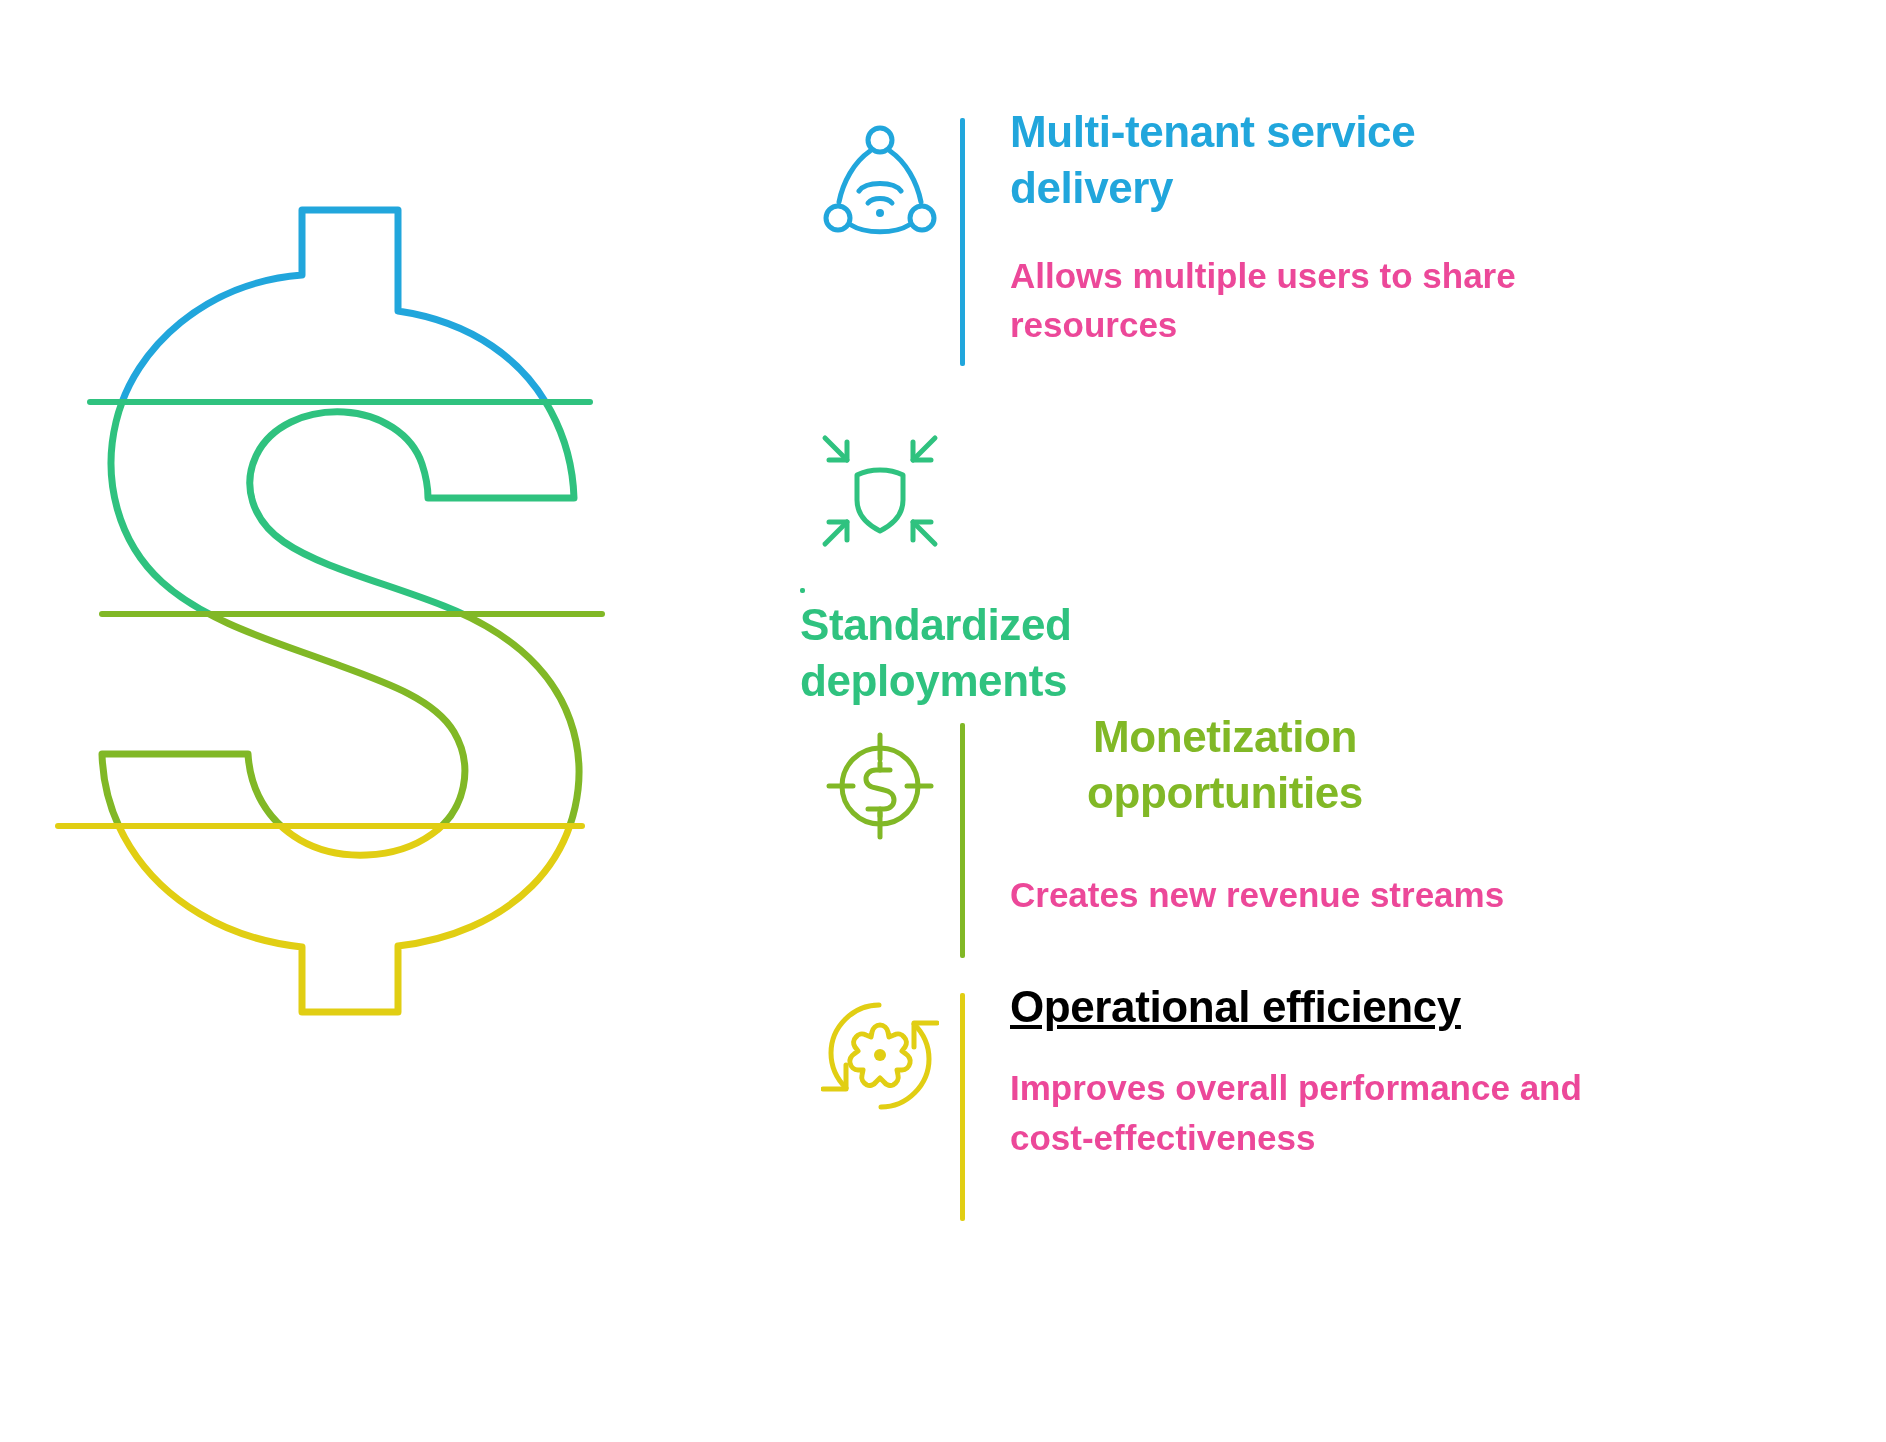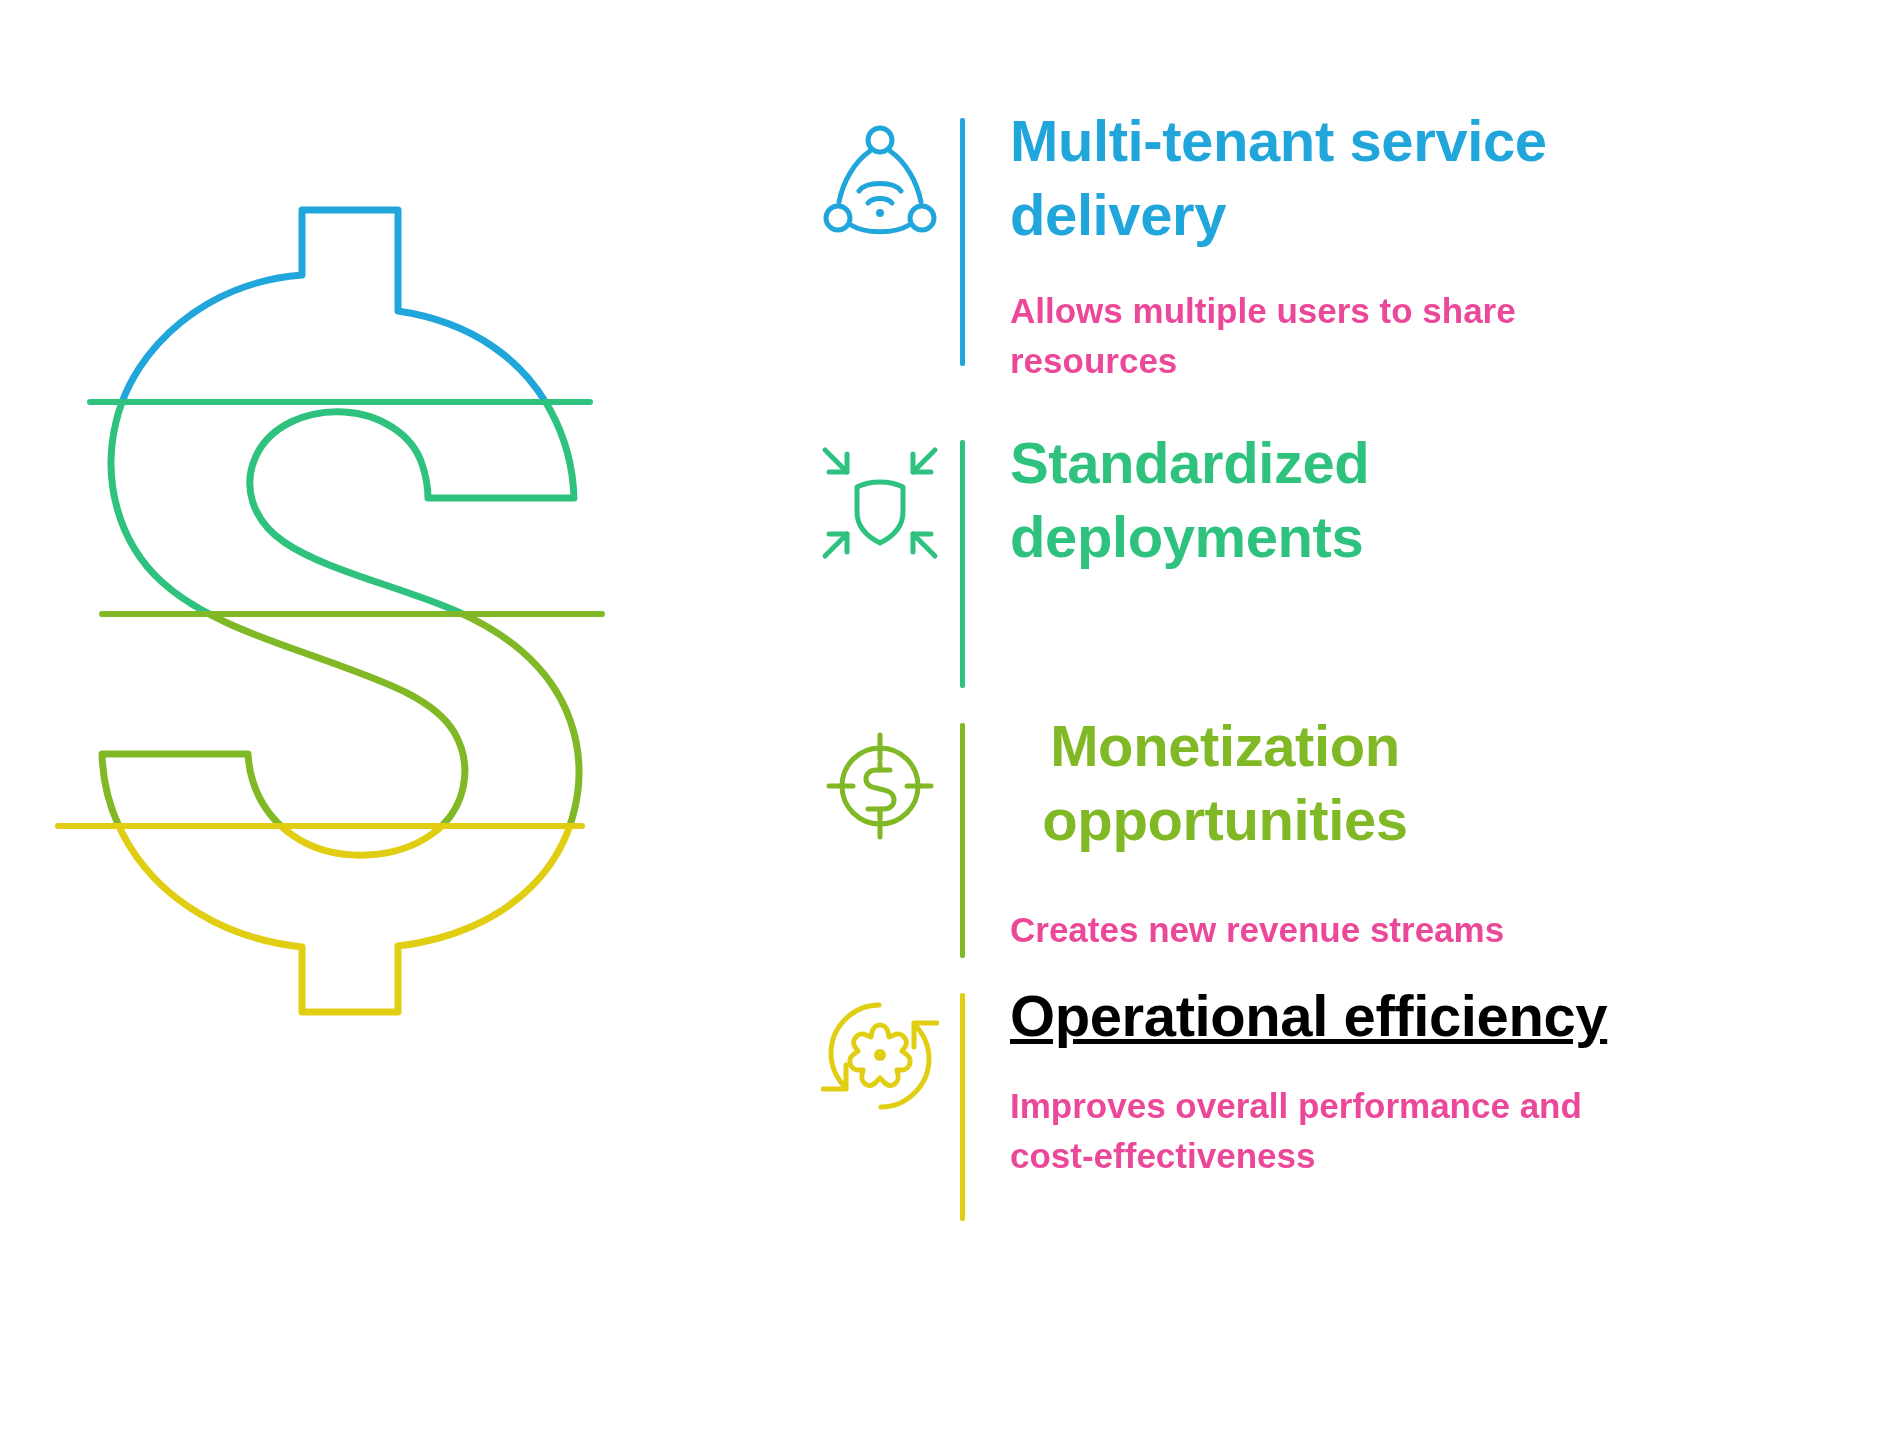--- a/index.html
+++ b/index.html
@@ -36,21 +36,21 @@
     height: 1300px;
   }
   .feature-row {
     position: absolute;
     left: 0;
     display: flex;
     align-items: flex-start;
     width: 1060px;
   }
   .feature-row.r0 { top: 10px; }
-  .feature-row.r1 { top: 332px; }
+  .feature-row.r1 { top: 320px; flex-direction: column; }
   .feature-row.r2 { top: 615px; }
   .feature-row.r3 { top: 885px; }
 
   .icon-cell {
     width: 160px;
     flex: 0 0 160px;
     display: flex;
     align-items: flex-start;
     justify-content: center;
     padding-top: 22px;
@@ -65,21 +65,21 @@
     margin-top: 18px;
   }
   .divider.d0 { height: 248px; background: #21A6DC; }
   .divider.d1 { height: 248px; background: #2FC27F; }
   .divider.d2 { height: 235px; background: #81B826; }
   .divider.d3 { height: 228px; background: #E1CE13; }
 
   .text-cell { flex: 1 1 auto; padding-top: 4px; }
 
   .feature-title {
-    font-size: 58px;
+    font-size: 44px;
     font-weight: bold;
     line-height: 1.28;
     letter-spacing: -0.4px;
     max-width: 600px;
   }
   .feature-title.t0 { color: #21A6DC; max-width: 560px; }
   .feature-title.t1 { color: #2FC27F; max-width: 430px; }
   .feature-title.t2 { color: #81B826; max-width: 430px; text-align: center; }
   .feature-title.t3 { color: #000000; max-width: 700px; text-decoration: underline; }
 

